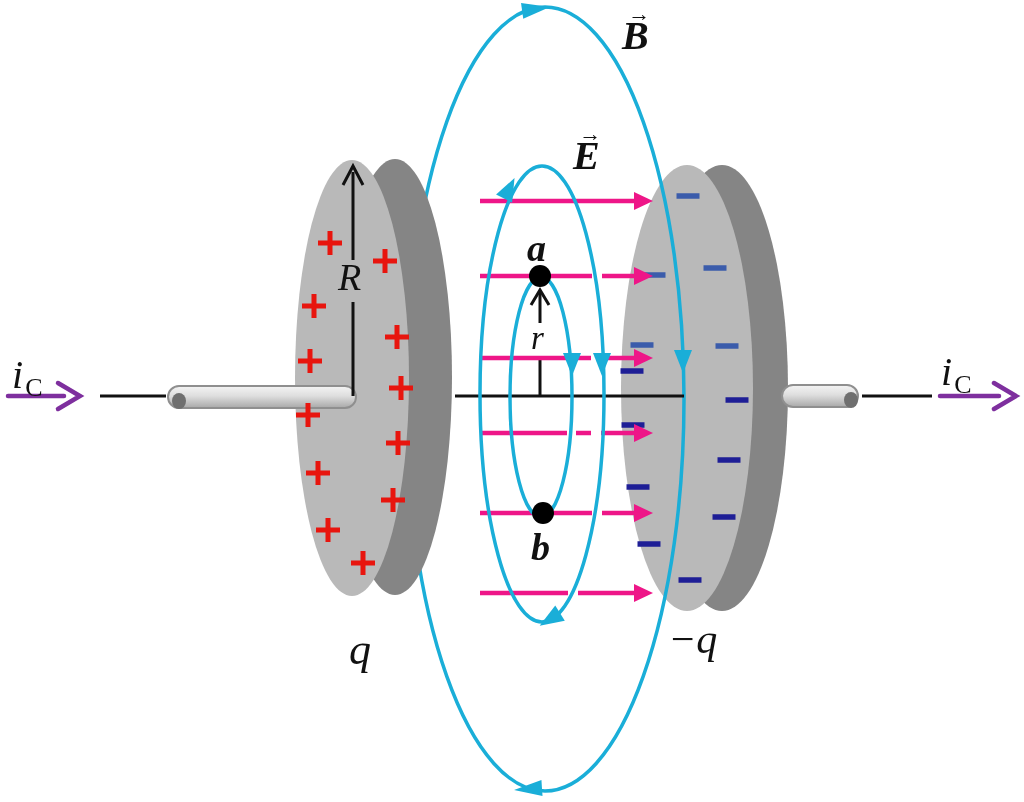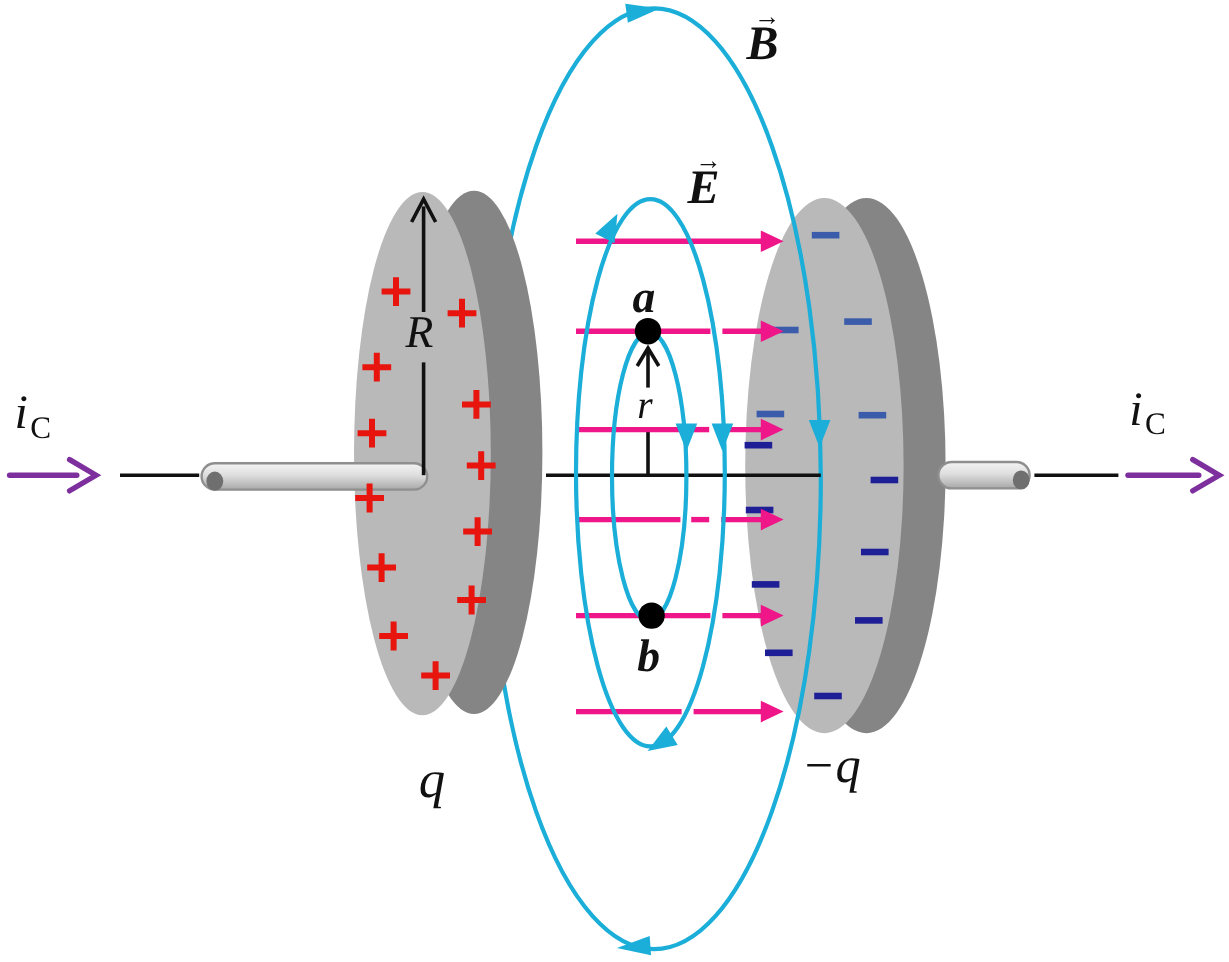--- a/index.html
+++ b/index.html
@@ -16,21 +16,21 @@
   .pink-f{fill:var(--pink);stroke:none;}
   .purple-s{stroke:var(--purple);stroke-width:4.5;fill:none;stroke-linecap:round;}
   .blk-s{stroke:var(--black);stroke-width:3;fill:none;}
   .plus-s{stroke:var(--red);stroke-width:5;fill:none;}
   .rod{stroke:var(--rod-border);stroke-width:2;}
   .dot{fill:#000;}
   .lbl{position:absolute;font-style:italic;line-height:1;white-space:nowrap;}
   .vec{display:flex;flex-direction:column;align-items:center;font-weight:bold;}
   .vec .arr{font-style:normal;font-size:22px;line-height:12px;margin-bottom:-2px;transform:translateX(4px);}
   .vec .letter{font-size:40px;line-height:36px;}
-  .cur-label{font-size:40px;}
+  .cur-label{font-size:40px;margin-top:31px;}
   .cur-sub{font-style:normal;font-size:26px;position:relative;top:8px;left:2px;}
   .pt{font-size:38px;font-weight:bold;}
   .meas{font-size:38px;}
   .meas-r{font-size:33px;}
   .chg{font-size:44px;}
 </style>
 </head>
 <body>
 
 <div class="canvas">

